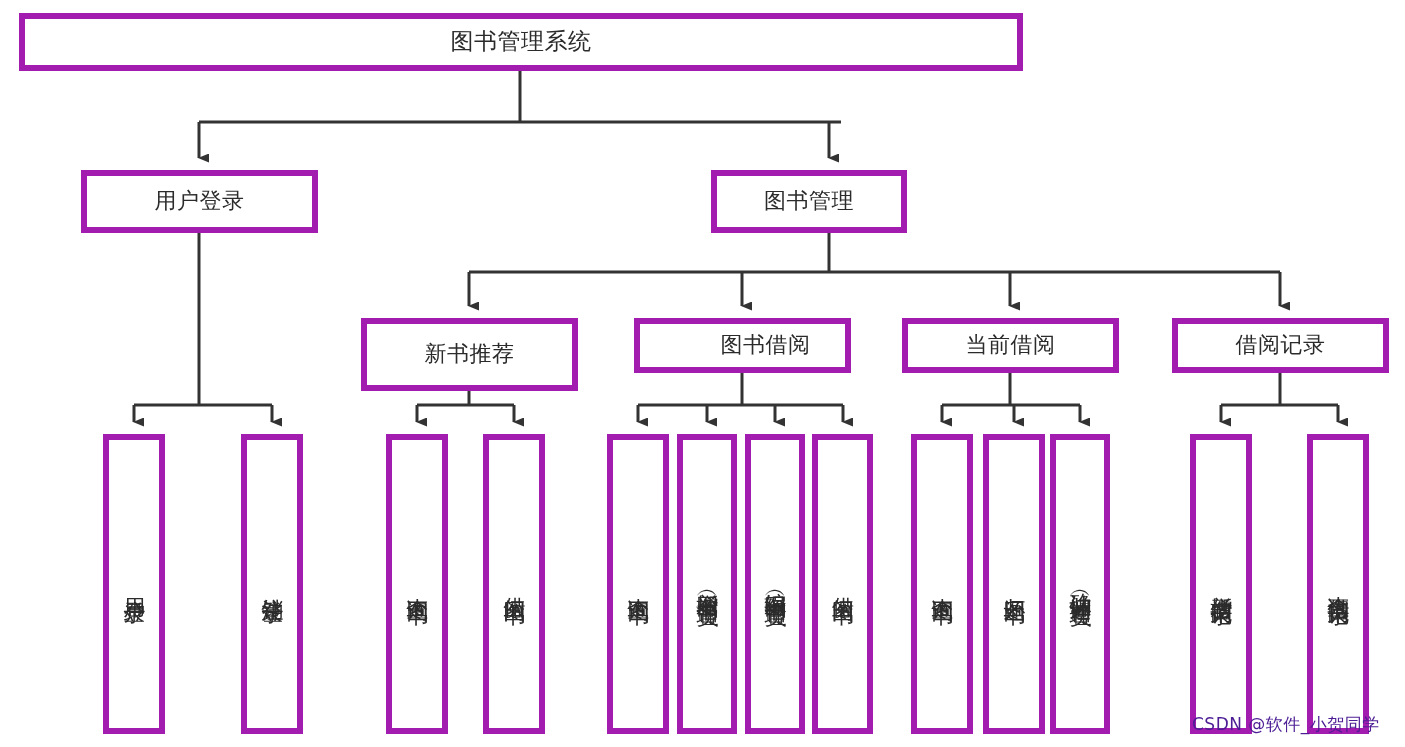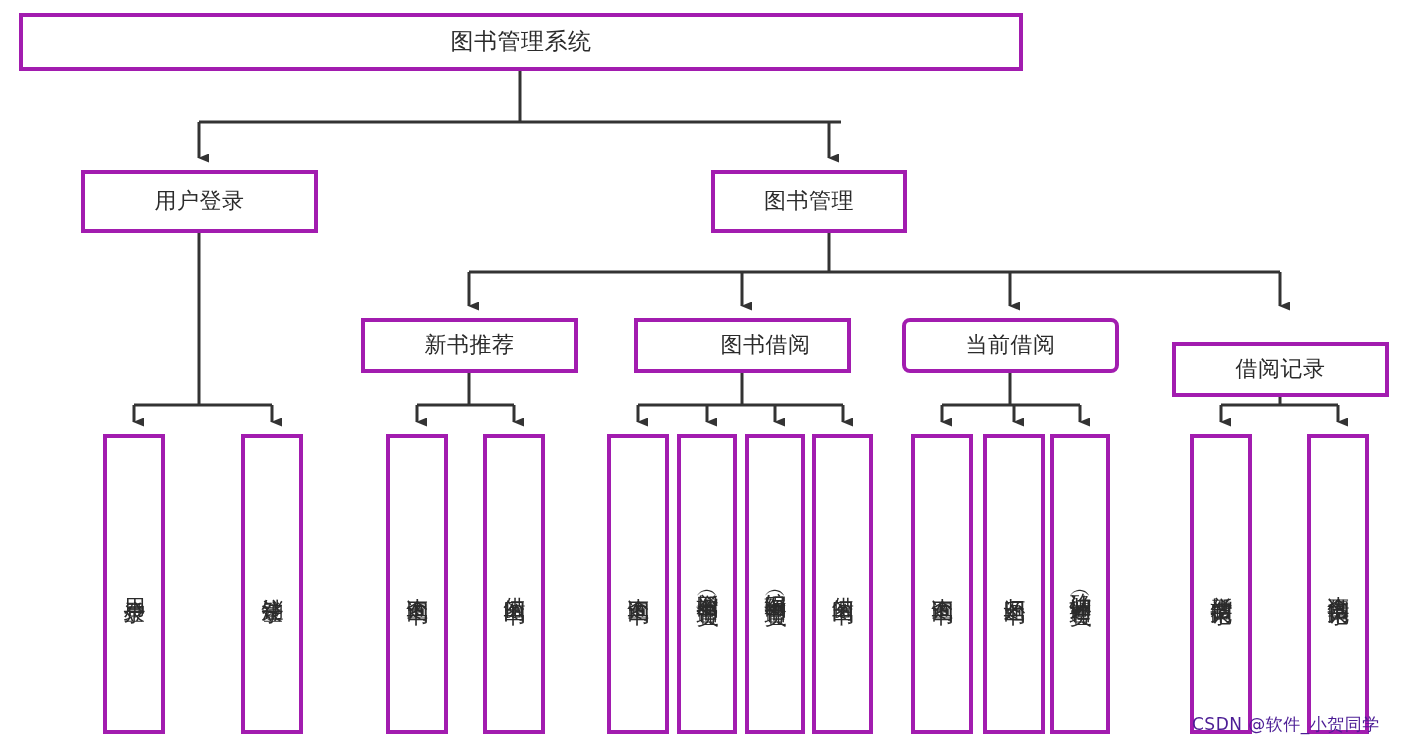--- a/index.html
+++ b/index.html
@@ -23,21 +23,21 @@
     position: absolute;
     left: 0;
     top: 0;
     width: 1405px;
     height: 747px;
   }
   .node-box {
     position: absolute;
     box-sizing: border-box;
     background: #ffffff;
-    border: 4px solid #a21caf;
+    border: 6px solid #a21caf;
     display: flex;
     align-items: center;
     justify-content: center;
     overflow: hidden;
   }
   .node-label-h {
     font-size: 22px;
     color: #2b2b2b;
     line-height: 1.2;
     letter-spacing: 0.5px;
@@ -139,30 +139,30 @@
     <span class="node-label-h root-label">图书管理系统</span>
   </div>
 
   <div class="node-box" id="node-l2-0" style="left: 81px; top: 170px; width: 237px; height: 63px;">
     <span class="node-label-h">用户登录</span>
   </div>
   <div class="node-box" id="node-l2-1" style="left: 711px; top: 170px; width: 196px; height: 63px;">
     <span class="node-label-h">图书管理</span>
   </div>
 
-  <div class="node-box" id="node-l3-0" style="left: 361px; top: 318px; width: 217px; height: 55px;">
+  <div class="node-box" id="node-l3-0" style="left: 361px; top: 318px; width: 217px; height: 73px;">
     <span class="node-label-h">新书推荐</span>
   </div>
   <div class="node-box" id="node-l3-1" style="left: 634px; top: 318px; width: 217px; height: 55px; padding-left: 46px;">
     <span class="node-label-h">图书借阅</span>
   </div>
-  <div class="node-box" id="node-l3-2" style="left: 902px; top: 318px; width: 217px; height: 55px; border-radius: 8px;">
+  <div class="node-box" id="node-l3-2" style="left: 902px; top: 318px; width: 217px; height: 55px;">
     <span class="node-label-h">当前借阅</span>
   </div>
-  <div class="node-box" id="node-l3-3" style="left: 1172px; top: 318px; width: 217px; height: 55px; margin-top: 24px;">
+  <div class="node-box" id="node-l3-3" style="left: 1172px; top: 318px; width: 217px; height: 55px;">
     <span class="node-label-h">借阅记录</span>
   </div>
 
   <div class="node-box" id="node-leaf-0" style="left: 103px; top: 434px; width: 62px; height: 300px;">
     <span class="node-label-v">用户登录</span>
   </div>
   <div class="node-box" id="node-leaf-1" style="left: 241px; top: 434px; width: 62px; height: 300px;">
     <span class="node-label-v">注销登录</span>
   </div>
   <div class="node-box" id="node-leaf-2" style="left: 386px; top: 434px; width: 62px; height: 300px;">

